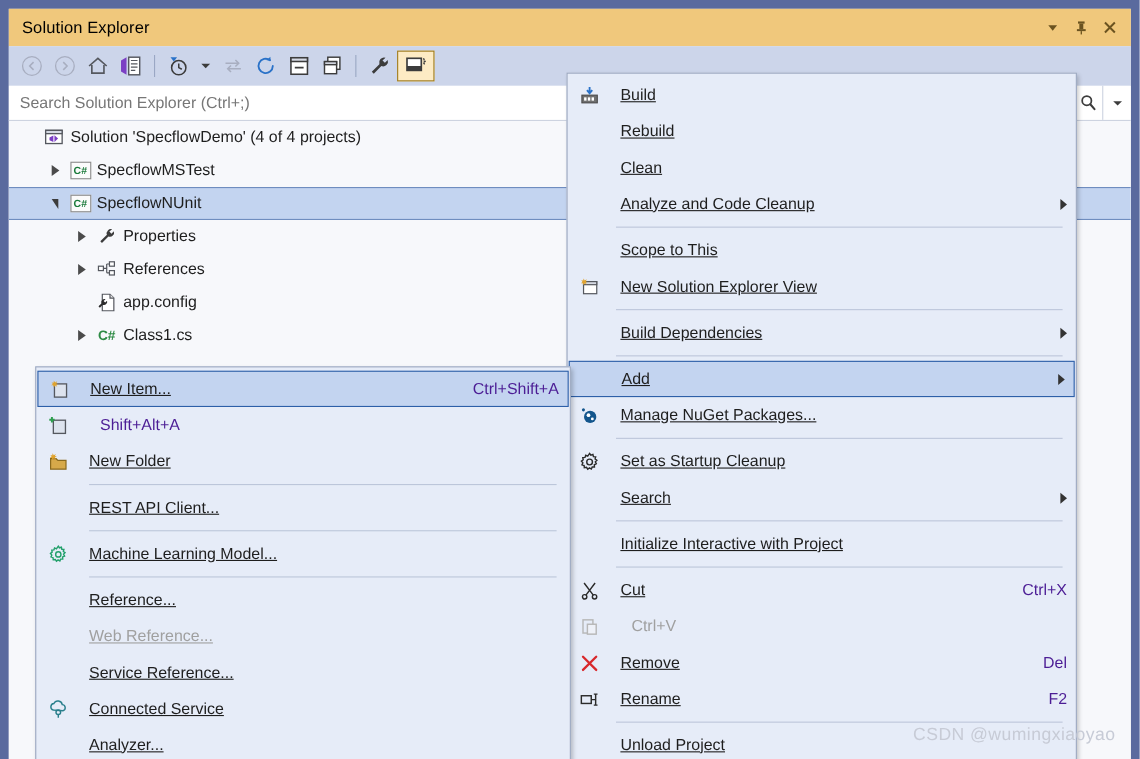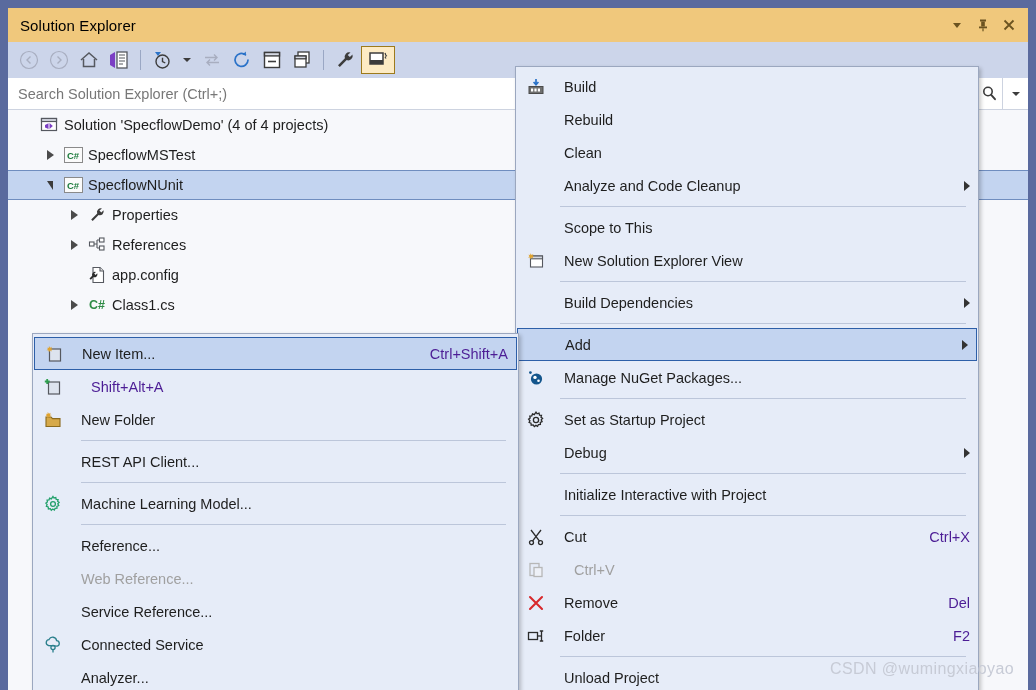--- a/index.html
+++ b/index.html
@@ -133,21 +133,21 @@
   .mitem.sel {
     background: #c3d4f0; border: 1px solid #2d5fa8;
     margin: 0 1px; padding-left: 1px;
   }
   .mitem.disabled .mlabel,
   .mitem.disabled .mshort { color: #a0a0a0; }
   .micon {
     width: 36px; flex: none; display: flex;
     align-items: center; justify-content: center;
   }
-  .mlabel { flex: 1; padding-left: 10px; }
+  .mlabel { flex: 1; padding-left: 10px; text-decoration: underline; }
   .mshort { color: #4c1d95; padding-left: 20px; }
   .marrow {
     width: 0; height: 0; margin-left: 14px;
     border-top: 5px solid transparent; border-bottom: 5px solid transparent;
     border-left: 6px solid #333;
   }
   .msep {
     height: 1px; background: #bcc6da; margin: 4px 12px 4px 44px;
   }
   #menu-add .msep { margin-left: 48px; }
@@ -423,25 +423,25 @@
       <span class="mlabel">Manage NuGet Packages...</span>
     </div>
     <div class="msep"></div>
     <div class="mitem">
       <span class="micon">
         <svg width="18" height="18" viewBox="0 0 18 18">
           <path d="M9 1.2 l1.1 1.6 1.9-.6 .5 1.9 2 .2 -.5 1.9 1.6 1.2 -1.4 1.4 .9 1.8 -1.8 .9 .1 2 -2 .1 -.8 1.8 -1.7-1 -1.6 1.2 -1.1-1.7 -2 .3 -.2-2 -1.9-.7 .8-1.8 -1.3-1.5 1.6-1.2 -.4-2 2-.2 .7-1.9 1.8 .8 Z" fill="none" stroke="#2b2b2b" stroke-width="1.3"></path>
           <circle cx="9" cy="9" r="2.6" fill="none" stroke="#2b2b2b" stroke-width="1.3"></circle>
         </svg>
       </span>
-      <span class="mlabel">Set as Startup Project</span>
-    </div>
-    <div class="mitem">
-      <span class="micon"></span>
-      <span class="mlabel">Debug</span>
+      <span class="mlabel">Set as Startup Cleanup</span>
+    </div>
+    <div class="mitem">
+      <span class="micon"></span>
+      <span class="mlabel">Search</span>
       <span class="marrow"></span>
     </div>
     <div class="msep"></div>
     <div class="mitem">
       <span class="micon"></span>
       <span class="mlabel">Initialize Interactive with Project</span>
     </div>
     <div class="msep"></div>
     <div class="mitem">
       <span class="micon">
@@ -473,21 +473,21 @@
       <span class="mshort">Del</span>
     </div>
     <div class="mitem">
       <span class="micon">
         <svg width="18" height="18" viewBox="0 0 18 18">
           <rect x="1.5" y="5.5" width="9" height="7" stroke="#2b2b2b" stroke-width="1.3" fill="none"></rect>
           <path d="M10.5 9 H14.5" stroke="#2b2b2b" stroke-width="1.3"></path>
           <path d="M14.5 4 V14 M12.8 4 H16.2 M12.8 14 H16.2" stroke="#2b2b2b" stroke-width="1.3"></path>
         </svg>
       </span>
-      <span class="mlabel">Folder</span>
+      <span class="mlabel">Rename</span>
       <span class="mshort">F2</span>
     </div>
     <div class="msep"></div>
     <div class="mitem">
       <span class="micon"></span>
       <span class="mlabel">Unload Project</span>
     </div>
   </div>
 
 <div class="menu" id="menu-add">

